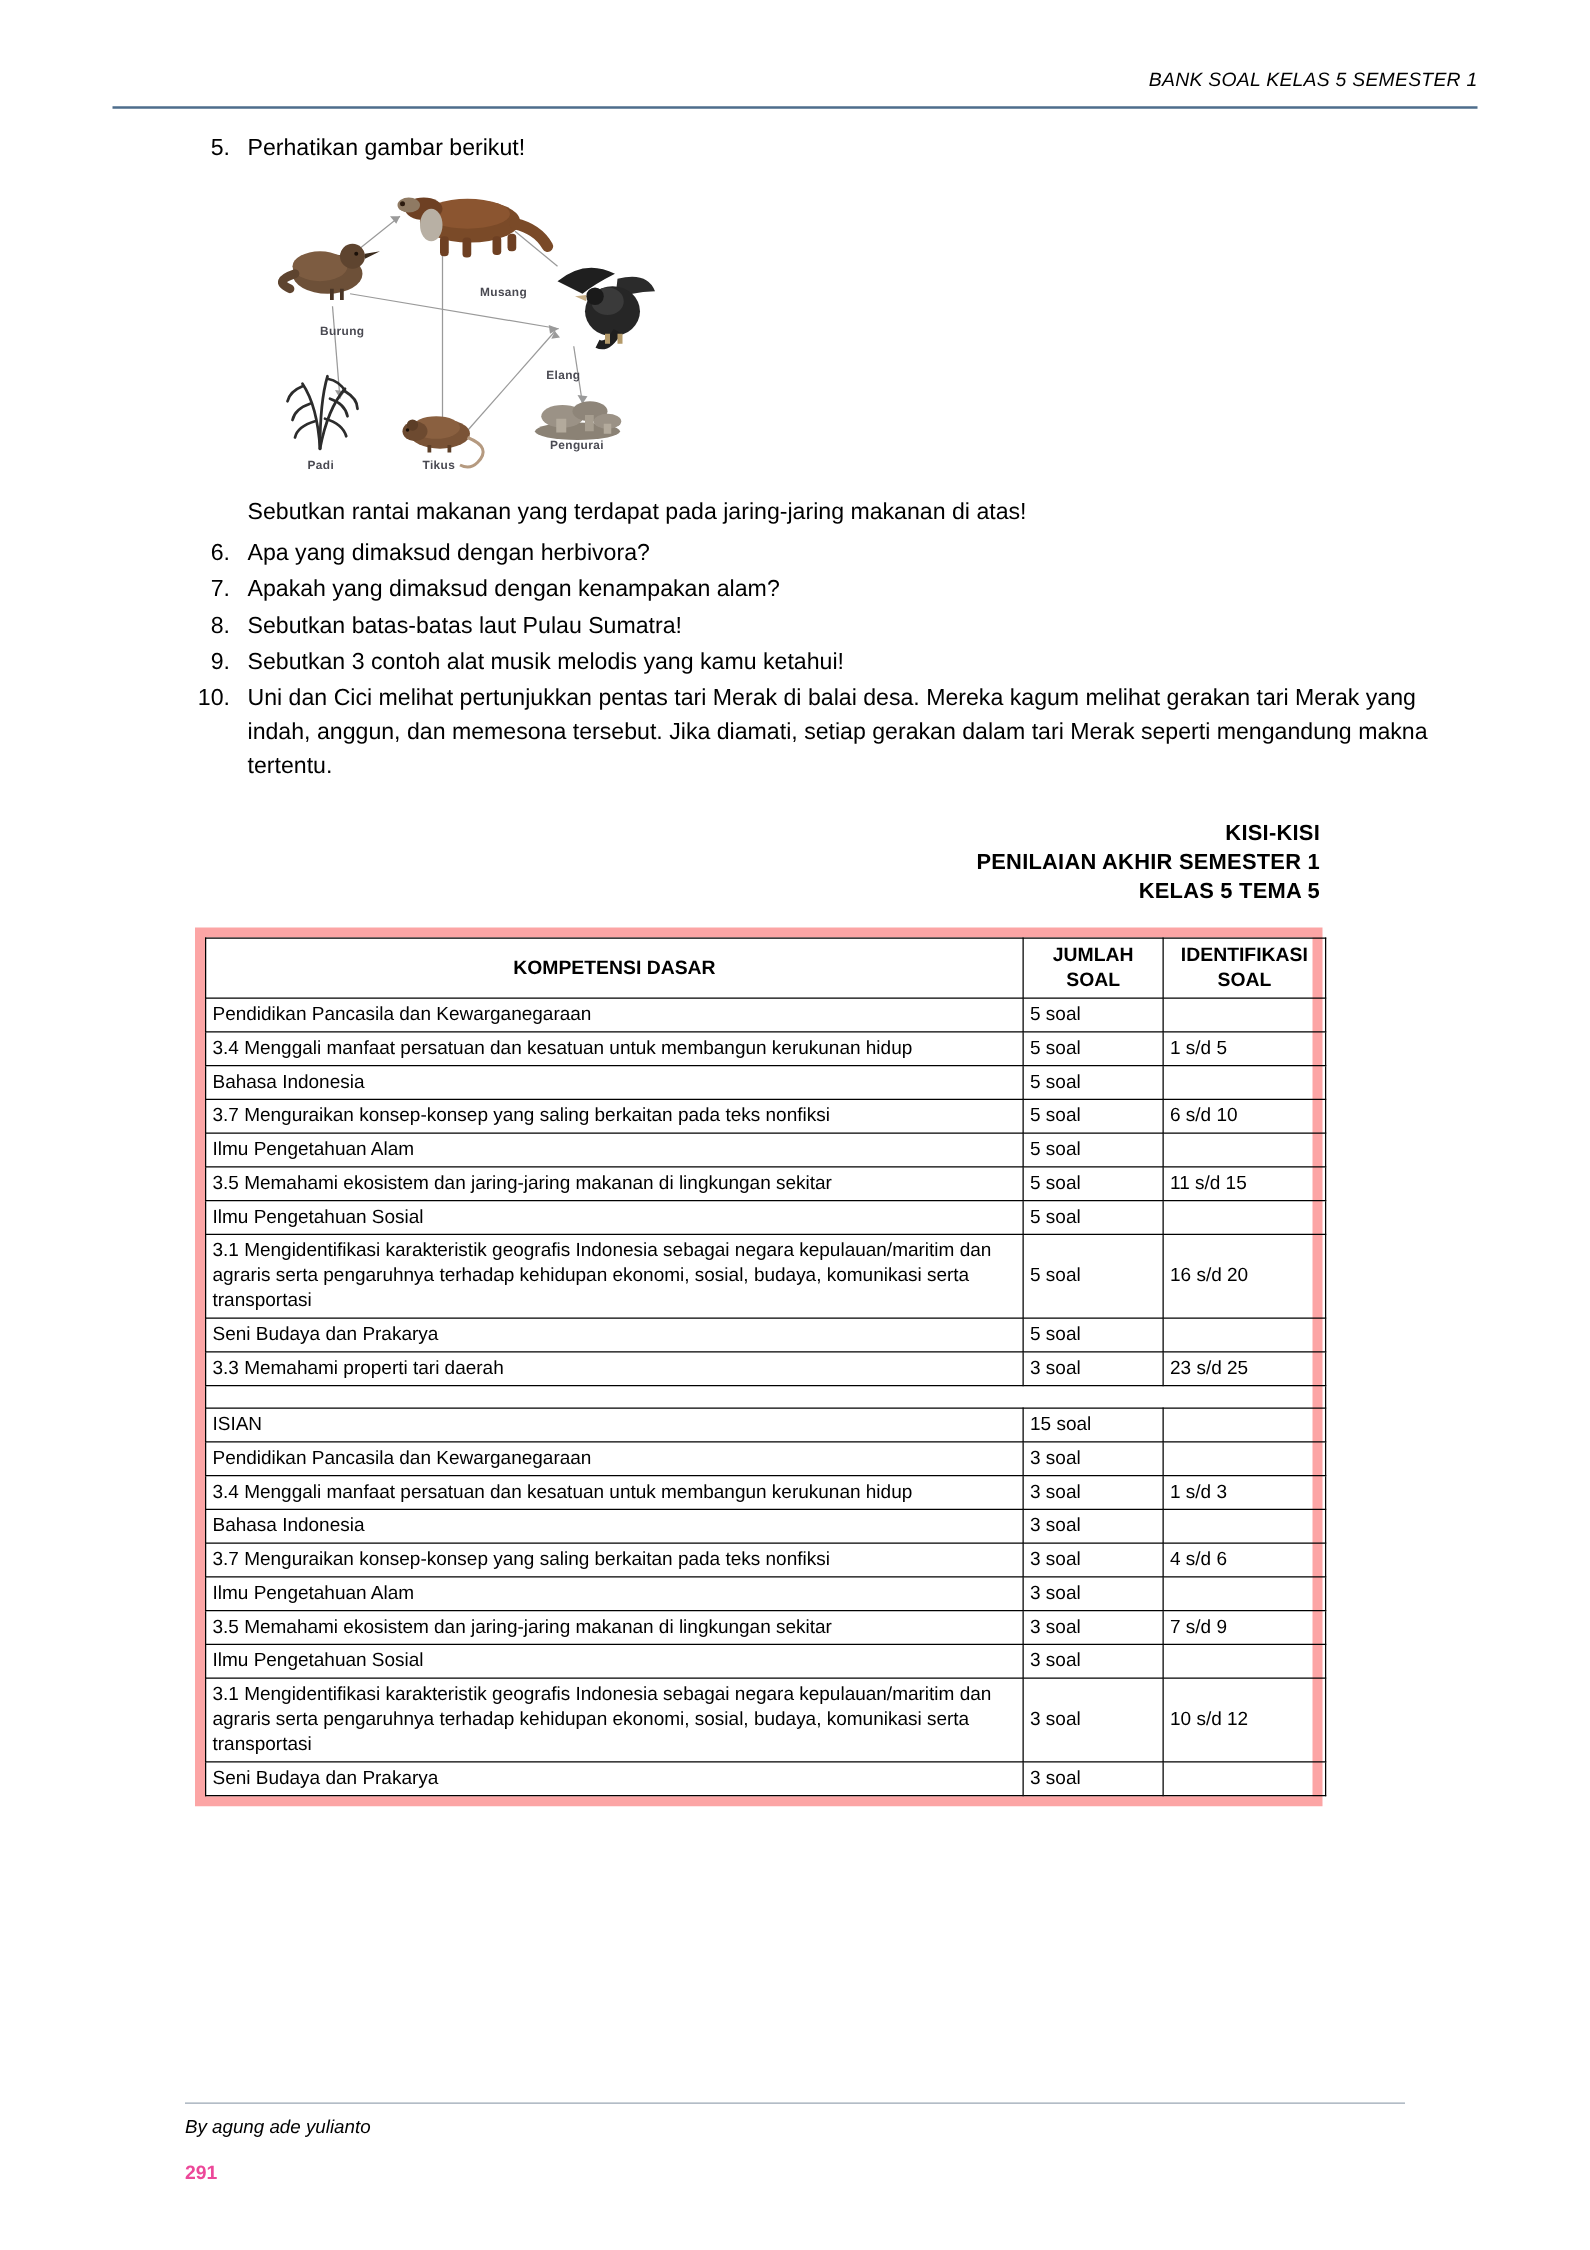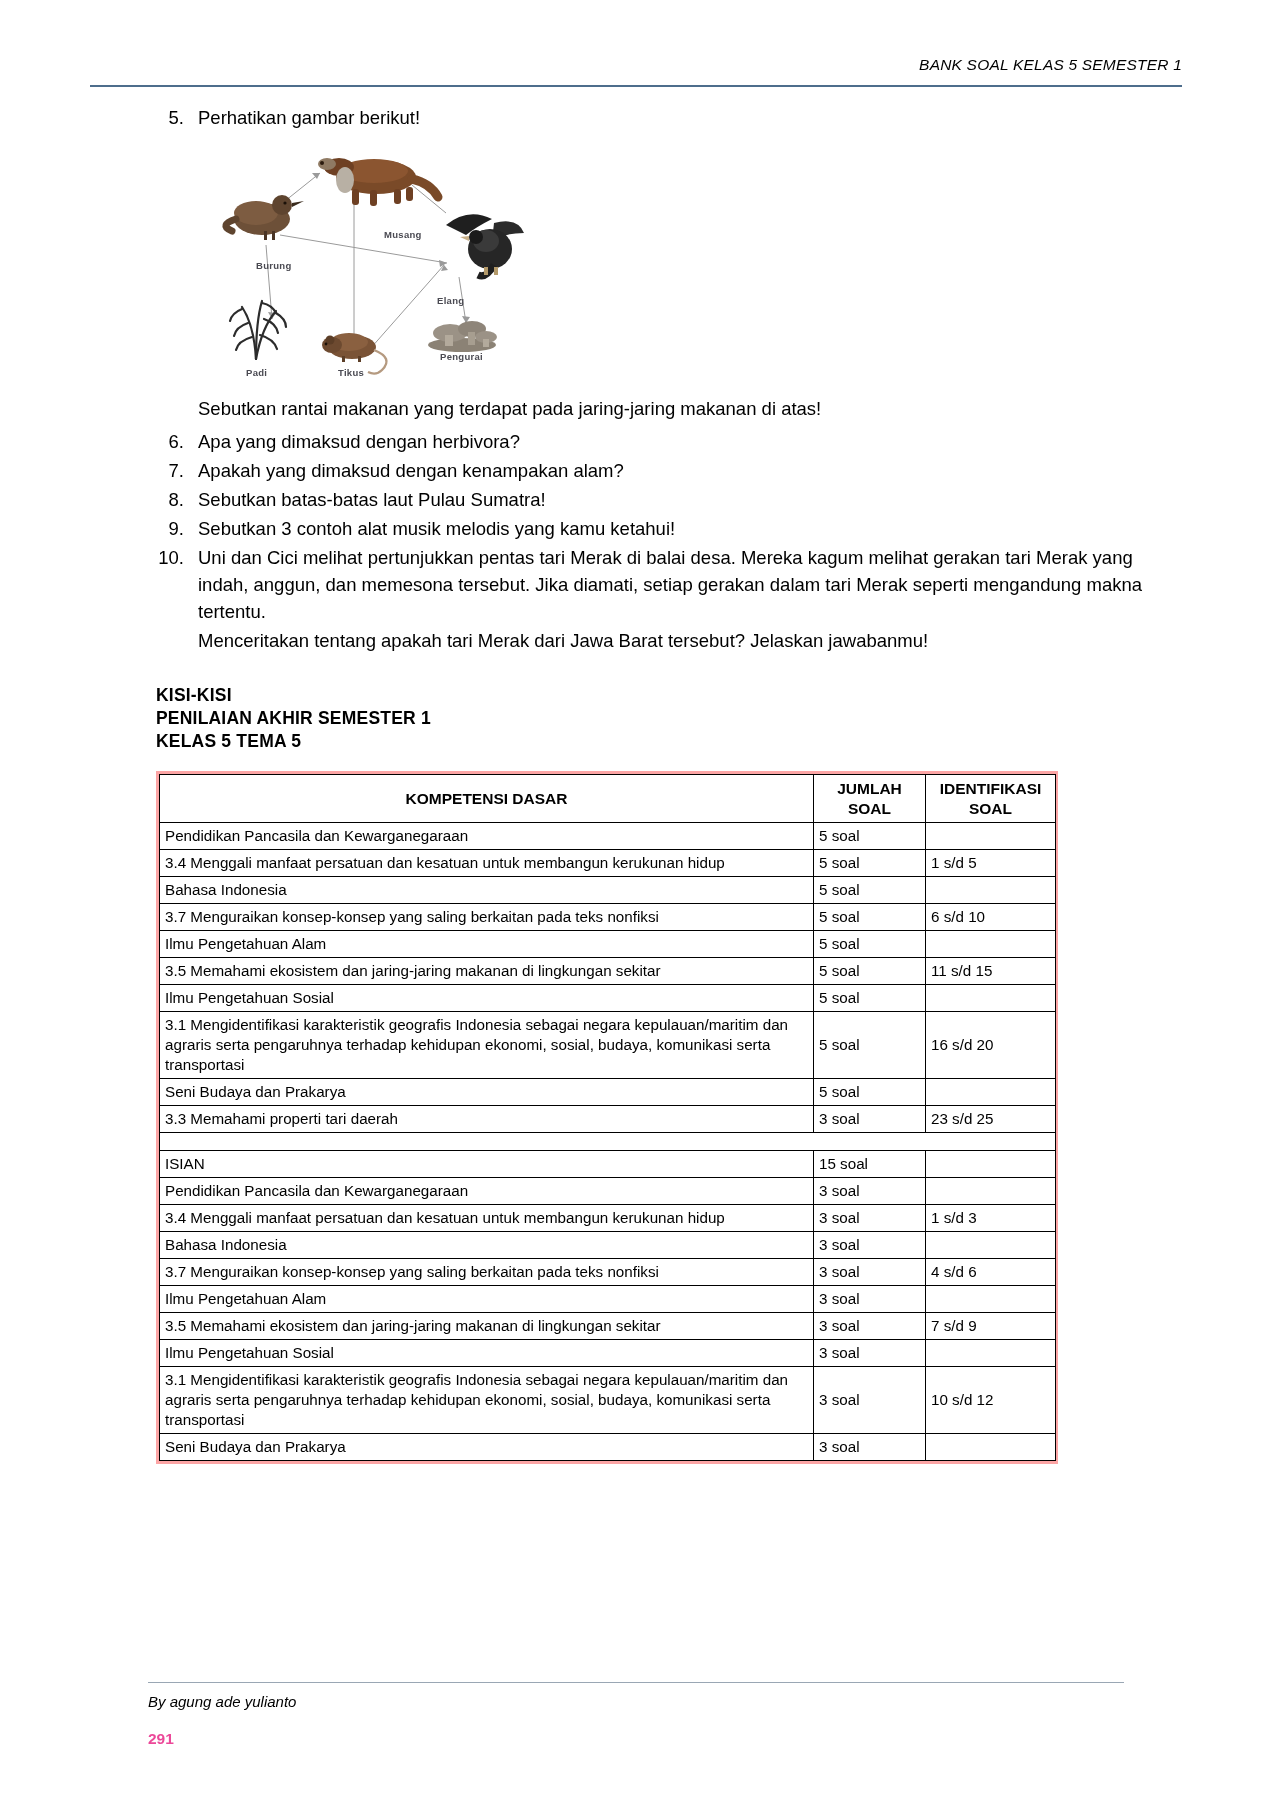--- a/index.html
+++ b/index.html
@@ -91,35 +91,35 @@
     font-size: 9.5px;
     color: #4a4a52;
     font-weight: 600;
     letter-spacing: 0.3px;
     white-space: nowrap;
   }
 
   
   .kisi-title {
     margin-top: 30px;
-    text-align: left;
+    text-align: right;
     font-weight: bold;
     font-size: 17.5px;
     line-height: 23px;
     letter-spacing: 0.2px;
     width: 900px;
     margin-left: 8px;
   }
 
   
   .tbl-wrap {
     margin-top: 18px;
     margin-left: 8px;
     width: 902px;
-    border: 3px solid #fca5a5;
+    border: 8px solid #fca5a5;
     background: #fff;
   }
   table.kisi {
     border-collapse: collapse;
     width: 100%;
     table-layout: fixed;
   }
   table.kisi td, table.kisi th {
     border: 1.5px solid #000;
     padding: 3px 5px;
@@ -308,21 +308,20 @@
 
     <div class="q-row">
       <div class="q-num">9.</div>
       <div class="q-text">Sebutkan 3 contoh alat musik melodis yang kamu ketahui!</div>
     </div>
 
     <div class="q-row">
       <div class="q-num">10.</div>
       <div class="q-text">Uni dan Cici melihat pertunjukkan pentas tari Merak di balai desa. Mereka kagum melihat gerakan tari Merak yang indah, anggun, dan memesona tersebut. Jika diamati, setiap gerakan dalam tari Merak seperti mengandung makna tertentu.</div>
     </div>
-    <div class="q-cont">Menceritakan tentang apakah tari Merak dari Jawa Barat tersebut? Jelaskan jawabanmu!</div>
 
     <div class="kisi-title">
       <div>KISI-KISI</div>
       <div>PENILAIAN AKHIR SEMESTER 1</div>
       <div>KELAS 5 TEMA 5</div>
     </div>
 
     <div class="tbl-wrap">
       <table class="kisi">
         <colgroup>

